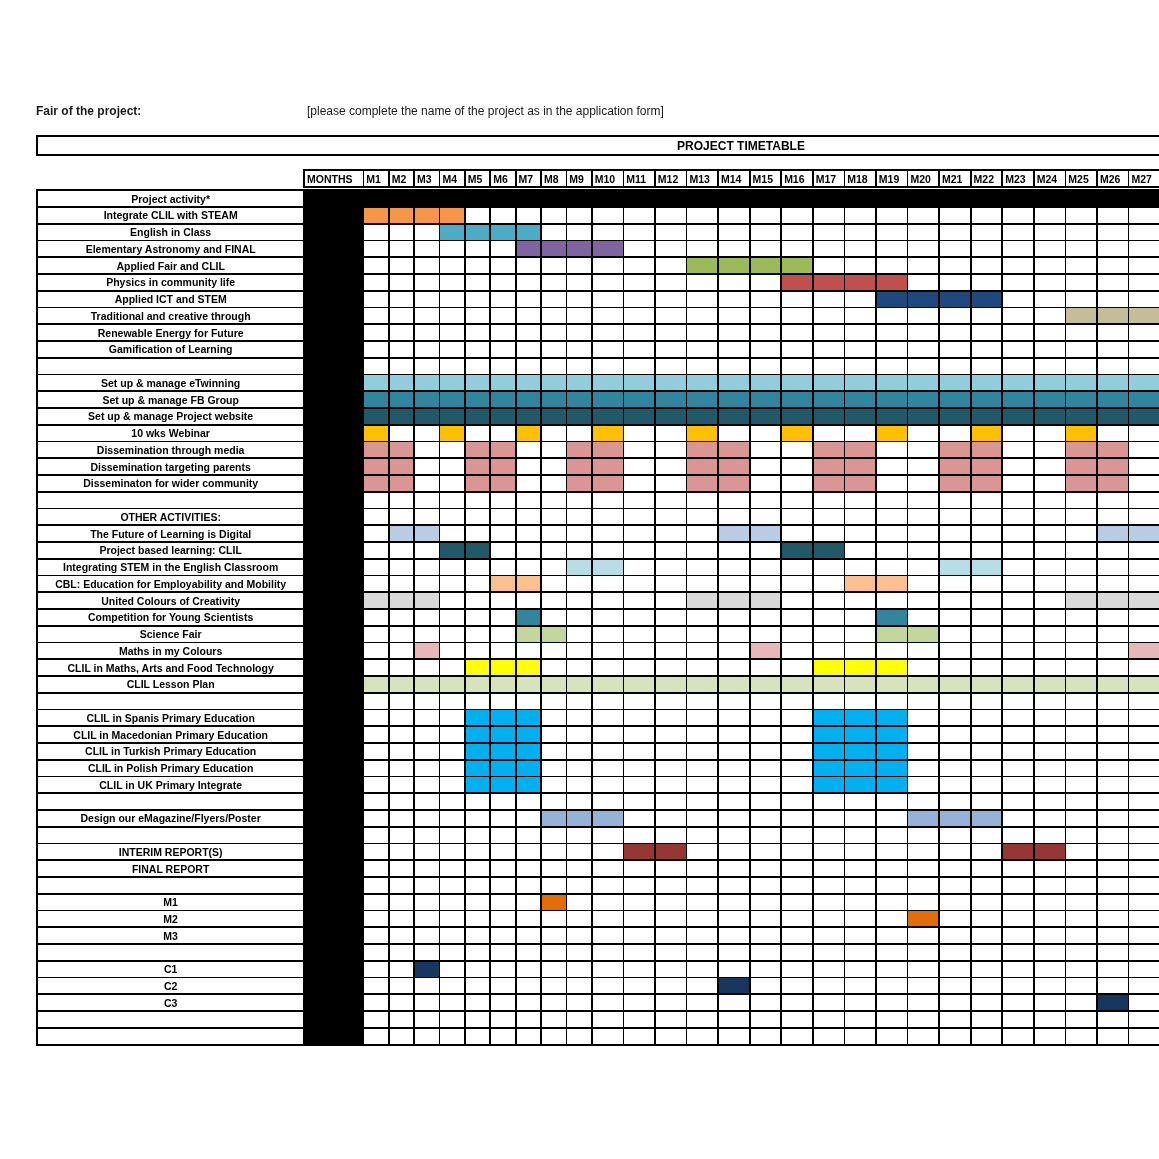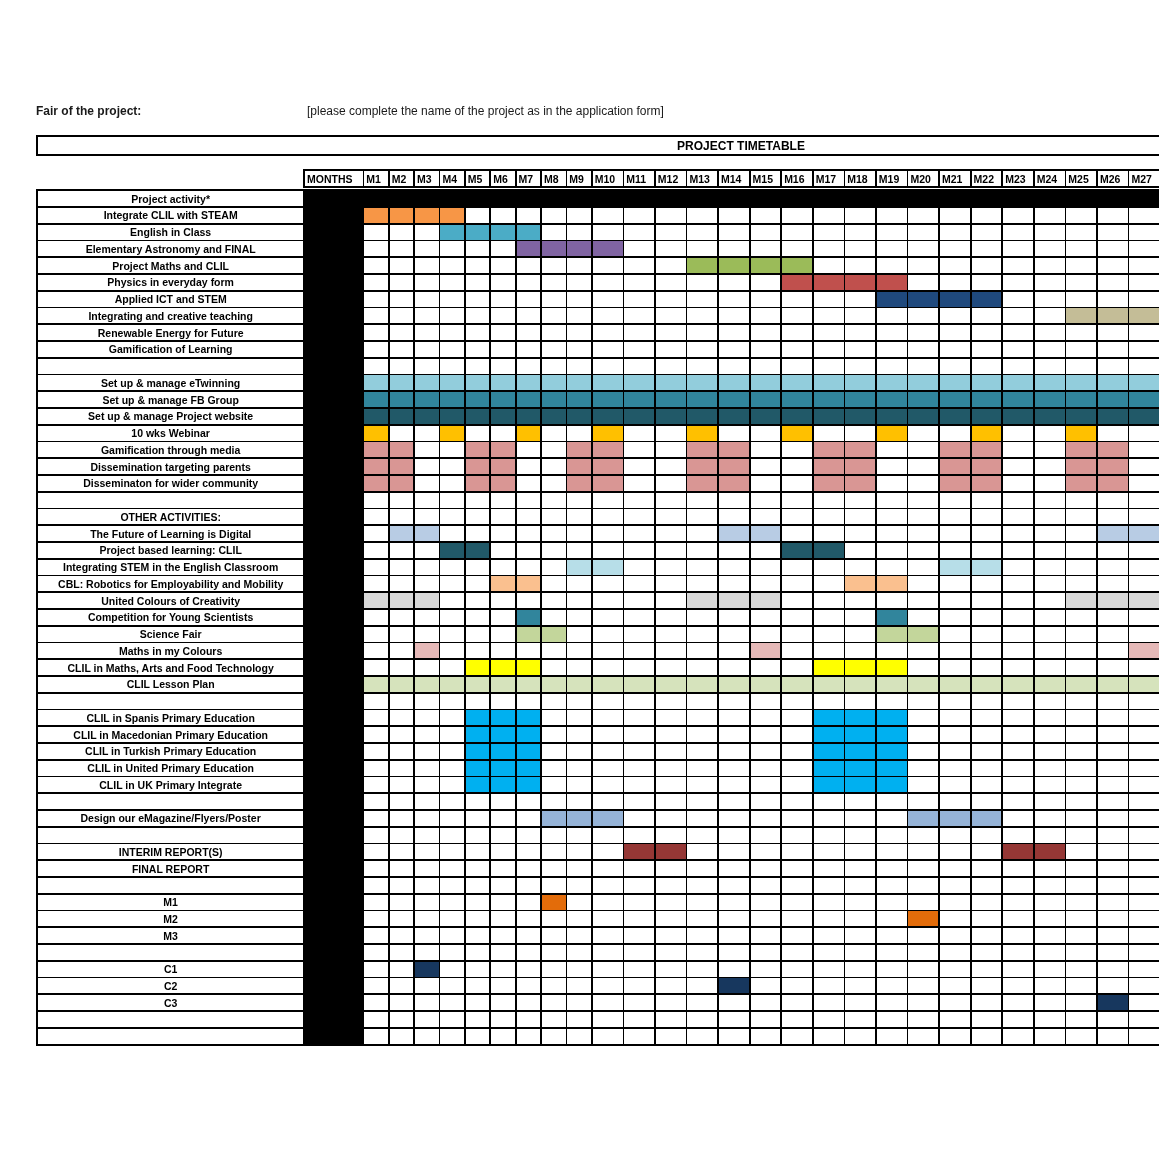--- a/index.html
+++ b/index.html
@@ -175,21 +175,21 @@
       <div class="mcell"></div>
       <div class="mcell"></div>
       <div class="mcell"></div>
       <div class="mcell"></div>
       <div class="mcell"></div>
       <div class="mcell"></div>
       <div class="mcell"></div>
       <div class="mcell"></div>
       <div class="mcell"></div>
       <div class="mcell"></div>
-      <div class="lbl">Project Maths and CLIL</div>
+      <div class="lbl">Applied Fair and CLIL</div>
       <div class="mcell black"></div>
       <div class="mcell"></div>
       <div class="mcell"></div>
       <div class="mcell"></div>
       <div class="mcell"></div>
       <div class="mcell"></div>
       <div class="mcell"></div>
       <div class="mcell"></div>
       <div class="mcell"></div>
       <div class="mcell"></div>
@@ -204,21 +204,21 @@
       <div class="mcell"></div>
       <div class="mcell"></div>
       <div class="mcell"></div>
       <div class="mcell"></div>
       <div class="mcell"></div>
       <div class="mcell"></div>
       <div class="mcell"></div>
       <div class="mcell"></div>
       <div class="mcell"></div>
       <div class="mcell"></div>
-      <div class="lbl">Physics in everyday form</div>
+      <div class="lbl">Physics in community life</div>
       <div class="mcell black"></div>
       <div class="mcell"></div>
       <div class="mcell"></div>
       <div class="mcell"></div>
       <div class="mcell"></div>
       <div class="mcell"></div>
       <div class="mcell"></div>
       <div class="mcell"></div>
       <div class="mcell"></div>
       <div class="mcell"></div>
@@ -262,21 +262,21 @@
       <div class="mcell"></div>
       <div class="mcell" style="background: rgb(31, 73, 125);"></div>
       <div class="mcell" style="background: rgb(31, 73, 125);"></div>
       <div class="mcell" style="background: rgb(31, 73, 125);"></div>
       <div class="mcell" style="background: rgb(31, 73, 125);"></div>
       <div class="mcell"></div>
       <div class="mcell"></div>
       <div class="mcell"></div>
       <div class="mcell"></div>
       <div class="mcell"></div>
-      <div class="lbl">Integrating and creative teaching</div>
+      <div class="lbl">Traditional and creative through</div>
       <div class="mcell black"></div>
       <div class="mcell"></div>
       <div class="mcell"></div>
       <div class="mcell"></div>
       <div class="mcell"></div>
       <div class="mcell"></div>
       <div class="mcell"></div>
       <div class="mcell"></div>
       <div class="mcell"></div>
       <div class="mcell"></div>
@@ -494,21 +494,21 @@
       <div class="mcell"></div>
       <div class="mcell" style="background: rgb(255, 192, 0);"></div>
       <div class="mcell"></div>
       <div class="mcell"></div>
       <div class="mcell" style="background: rgb(255, 192, 0);"></div>
       <div class="mcell"></div>
       <div class="mcell"></div>
       <div class="mcell" style="background: rgb(255, 192, 0);"></div>
       <div class="mcell"></div>
       <div class="mcell"></div>
-      <div class="lbl">Gamification through media</div>
+      <div class="lbl">Dissemination through media</div>
       <div class="mcell black"></div>
       <div class="mcell" style="background: rgb(217, 150, 148);"></div>
       <div class="mcell" style="background: rgb(217, 150, 148);"></div>
       <div class="mcell"></div>
       <div class="mcell"></div>
       <div class="mcell" style="background: rgb(217, 150, 148);"></div>
       <div class="mcell" style="background: rgb(217, 150, 148);"></div>
       <div class="mcell"></div>
       <div class="mcell"></div>
       <div class="mcell" style="background: rgb(217, 150, 148);"></div>
@@ -726,21 +726,21 @@
       <div class="mcell"></div>
       <div class="mcell"></div>
       <div class="mcell"></div>
       <div class="mcell" style="background: rgb(183, 222, 232);"></div>
       <div class="mcell" style="background: rgb(183, 222, 232);"></div>
       <div class="mcell"></div>
       <div class="mcell"></div>
       <div class="mcell"></div>
       <div class="mcell"></div>
       <div class="mcell"></div>
-      <div class="lbl">CBL: Robotics for Employability and Mobility</div>
+      <div class="lbl">CBL: Education for Employability and Mobility</div>
       <div class="mcell black"></div>
       <div class="mcell"></div>
       <div class="mcell"></div>
       <div class="mcell"></div>
       <div class="mcell"></div>
       <div class="mcell"></div>
       <div class="mcell" style="background: rgb(250, 192, 143);"></div>
       <div class="mcell" style="background: rgb(250, 192, 143);"></div>
       <div class="mcell"></div>
       <div class="mcell"></div>
@@ -1045,21 +1045,21 @@
       <div class="mcell" style="background: rgb(0, 176, 240);"></div>
       <div class="mcell" style="background: rgb(0, 176, 240);"></div>
       <div class="mcell"></div>
       <div class="mcell"></div>
       <div class="mcell"></div>
       <div class="mcell"></div>
       <div class="mcell"></div>
       <div class="mcell"></div>
       <div class="mcell"></div>
       <div class="mcell"></div>
-      <div class="lbl">CLIL in United Primary Education</div>
+      <div class="lbl">CLIL in Polish Primary Education</div>
       <div class="mcell black"></div>
       <div class="mcell"></div>
       <div class="mcell"></div>
       <div class="mcell"></div>
       <div class="mcell"></div>
       <div class="mcell" style="background: rgb(0, 176, 240);"></div>
       <div class="mcell" style="background: rgb(0, 176, 240);"></div>
       <div class="mcell" style="background: rgb(0, 176, 240);"></div>
       <div class="mcell"></div>
       <div class="mcell"></div>

